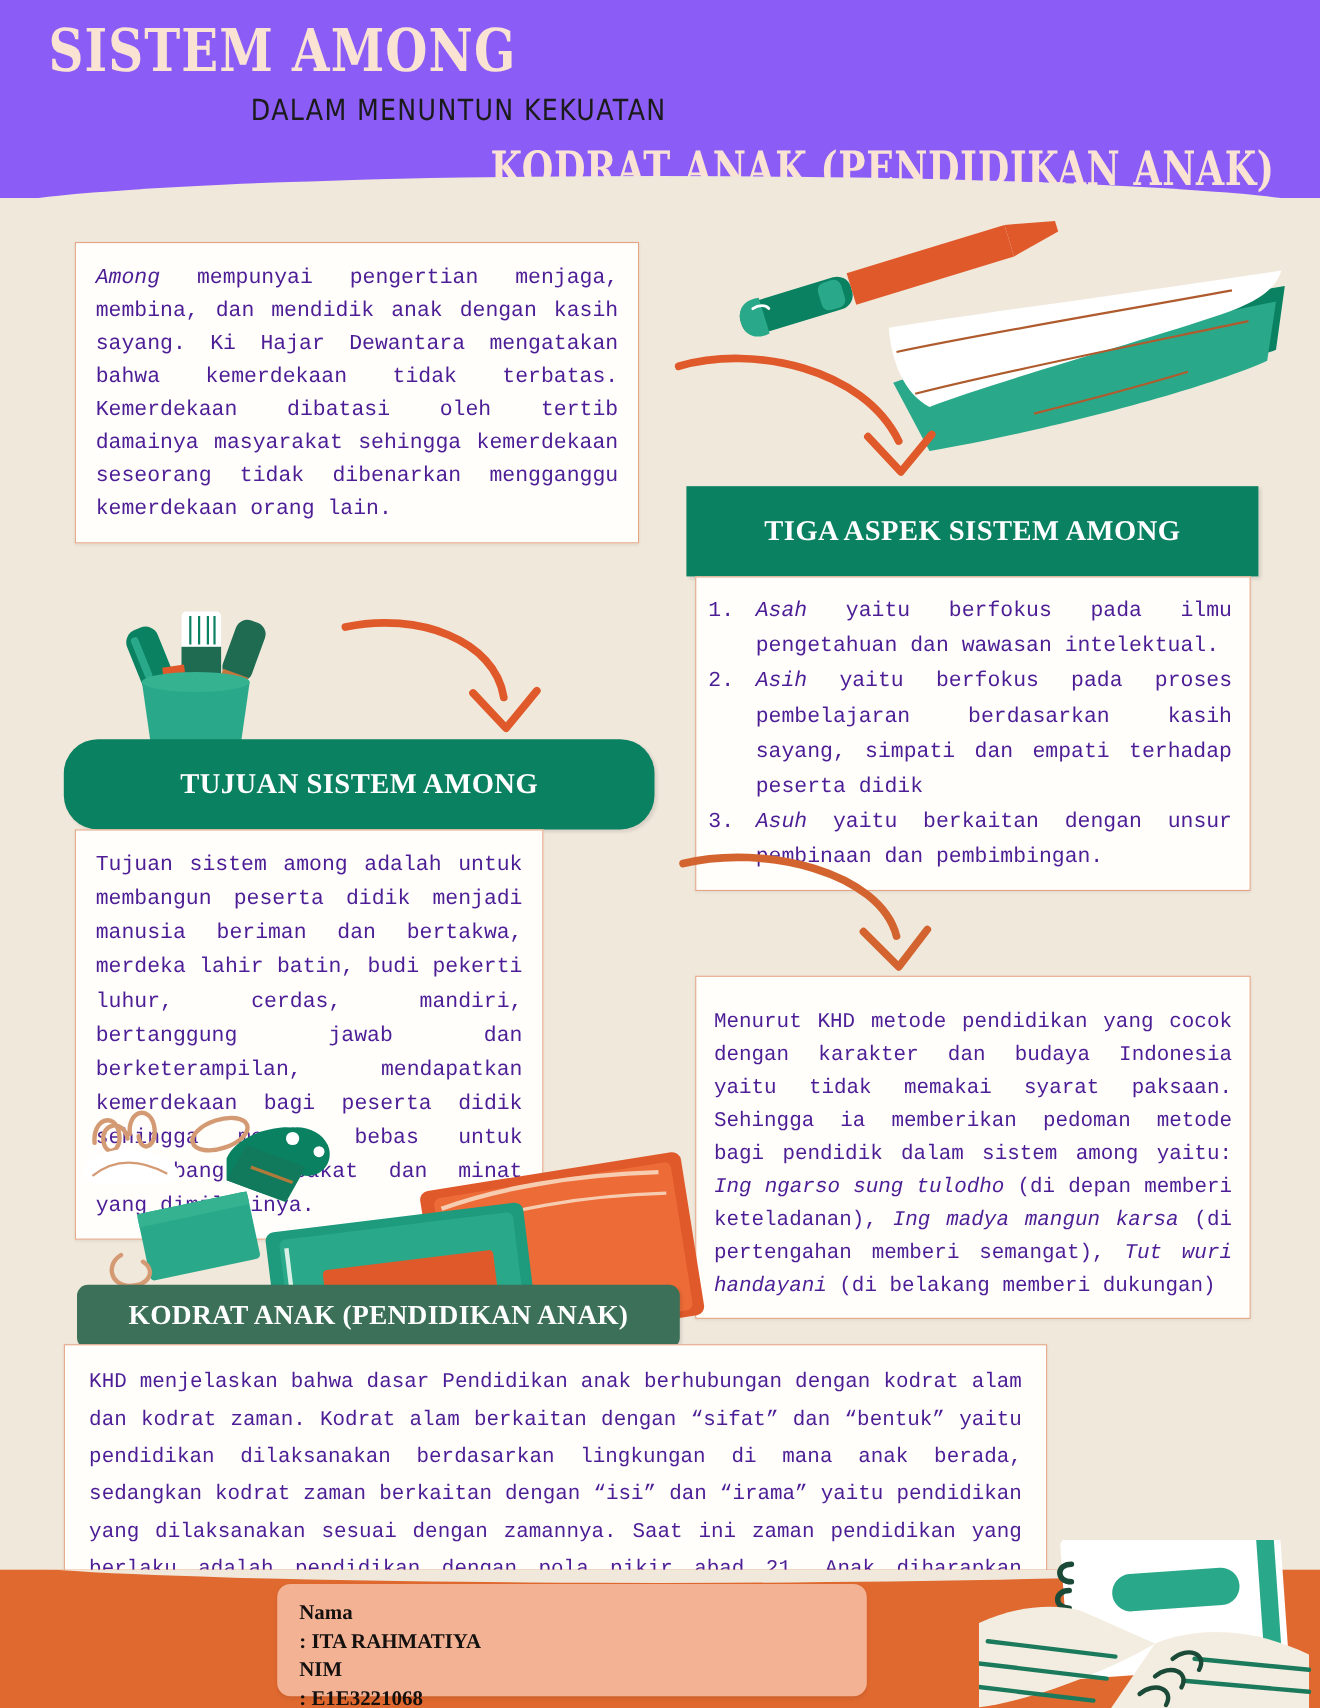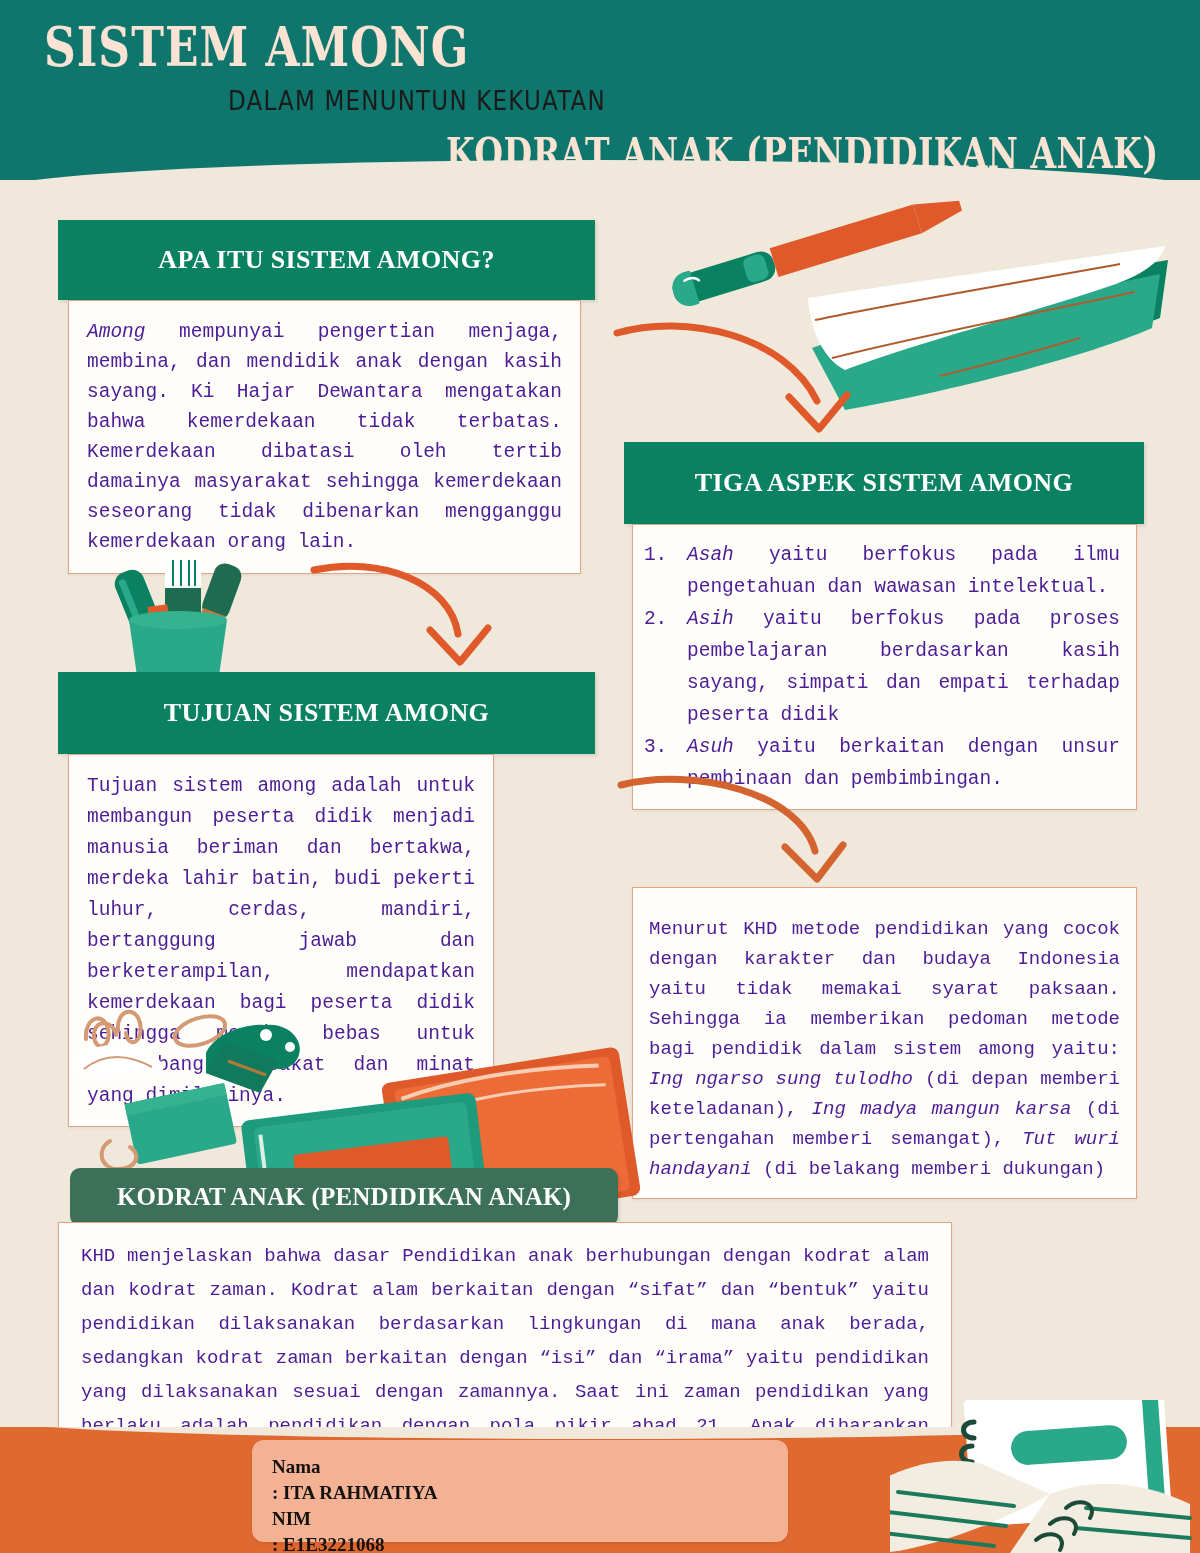--- a/index.html
+++ b/index.html
@@ -8,21 +8,21 @@
     background:#f0e8db;
     font-family:"Liberation Serif", serif;
     overflow:hidden;
     position:relative;
   }
   .page{position:relative;width:1200px;height:1553px;overflow:hidden;background:#f0e8db;}
 
   
   .header{
     position:absolute;left:0;top:0;width:1200px;height:180px;
-    background:#0f766e;
+    background:#8b5cf6;
     overflow:hidden;
   }
   .header-wave{
     position:absolute;left:-20px;bottom:-14px;width:1240px;height:34px;
     background:#f0e8db;
     border-radius:50% 50% 0 0 / 100% 100% 0 0;
   }
   .title-main{
     position:absolute;left:44px;top:16px;
     font-family:"DejaVu Serif", serif;
@@ -97,21 +97,21 @@
   
   #card-apa{left:58px;top:220px;width:537px;}
   #card-apa .card-head{width:537px;height:80px;font-size:26px;letter-spacing:.4px;}
   #card-apa .card-body{width:513px;margin-left:10px;padding:16px 18px 16px 18px;font-size:19.5px;line-height:30px;}
 
   #card-tiga{left:624px;top:442px;width:520px;}
   #card-tiga .card-head{width:520px;height:82px;font-size:26px;letter-spacing:.4px;}
   #card-tiga .card-body{width:505px;margin-left:8px;padding:14px 16px 14px 12px;font-size:19.5px;line-height:32px;}
 
   #card-tujuan{left:58px;top:672px;width:537px;}
-  #card-tujuan .card-head{width:537px;height:82px;font-size:26px;letter-spacing:.4px;}
+  #card-tujuan .card-head{width:537px;height:82px;font-size:26px;letter-spacing:.4px;border-radius:31px;}
   #card-tujuan .card-body{width:426px;margin-left:10px;padding:16px 18px 14px 18px;font-size:19.5px;line-height:31px;}
 
   #card-metode{left:624px;top:887px;width:520px;}
   #card-metode .card-head{width:520px;height:82px;font-size:25px;letter-spacing:.2px;text-align:left;justify-content:flex-start;padding-left:28px;box-sizing:border-box;}
   #card-metode .card-body{width:505px;margin-left:8px;padding:26px 16px 14px 16px;font-size:19px;line-height:30px;}
 
   #card-kodrat{left:58px;top:1168px;width:1085px;}
   #card-kodrat .card-head{
     width:548px;height:58px;border-radius:10px;background:#3c7059;
     font-size:25px;letter-spacing:.2px;margin-left:12px;
@@ -157,21 +157,20 @@
       <rect x="30" y="54" width="105" height="30" rx="13" fill="#0a8161"></rect>
       <rect x="105" y="56" width="22" height="26" rx="7" fill="#2aa98a"></rect>
       <rect x="135" y="54" width="150" height="30" fill="#e0592a"></rect>
       <path d="M285 54 L330 64 L330 74 L285 84 Z" fill="#e0592a"></path>
       <path d="M30 69 C30 55 40 50 52 52 L52 86 C40 88 30 83 30 69 Z" fill="#2aa98a"></path>
       <path d="M44 60 C50 58 56 60 58 64" stroke="#ffffff" stroke-width="2.5" fill="none" stroke-linecap="round"></path>
     </g>
   </svg>
 
   <div class="card" id="card-apa">
-    <div class="card-head">APA ITU SISTEM AMONG?</div>
     <div class="card-body just"><em>Among</em> mempunyai pengertian menjaga, membina, dan mendidik anak dengan kasih sayang. Ki Hajar Dewantara mengatakan bahwa kemerdekaan tidak terbatas. Kemerdekaan dibatasi oleh tertib damainya masyarakat sehingga kemerdekaan seseorang tidak dibenarkan mengganggu kemerdekaan orang lain.</div>
   </div>
 
   <svg class="arrow" style="left:595px;top:305px;" width="270" height="150" viewBox="0 0 270 150">
     <path d="M22 28 C90 8 190 30 222 96" stroke="#e0592a" stroke-width="7" fill="none" stroke-linecap="round"></path>
     <path d="M194 92 L224 124 L252 90" stroke="#e0592a" stroke-width="7" fill="none" stroke-linecap="round" stroke-linejoin="round"></path>
   </svg>
 
   <div class="card" id="card-tiga">
     <div class="card-head">TIGA ASPEK SISTEM AMONG</div>

